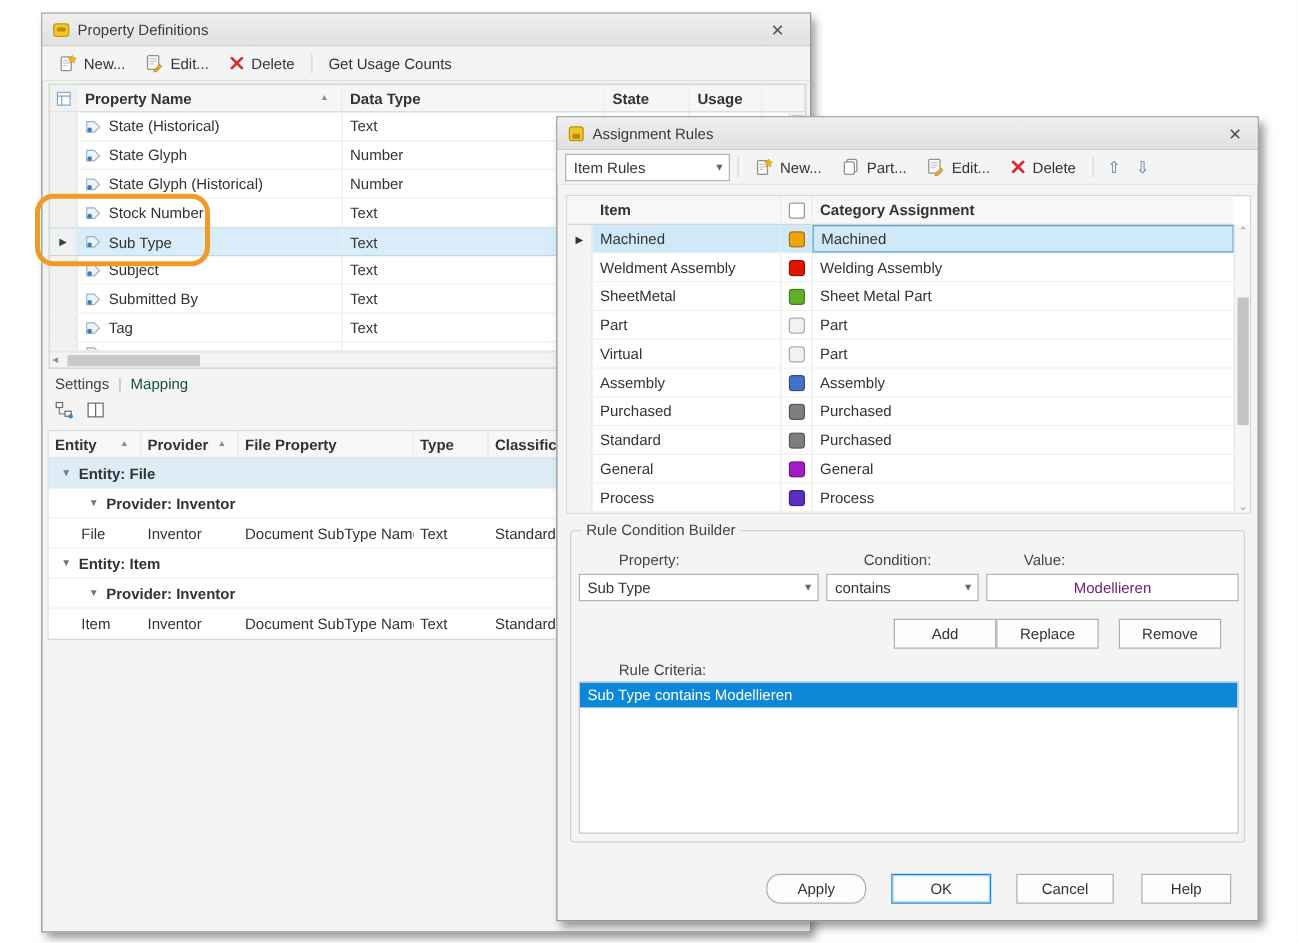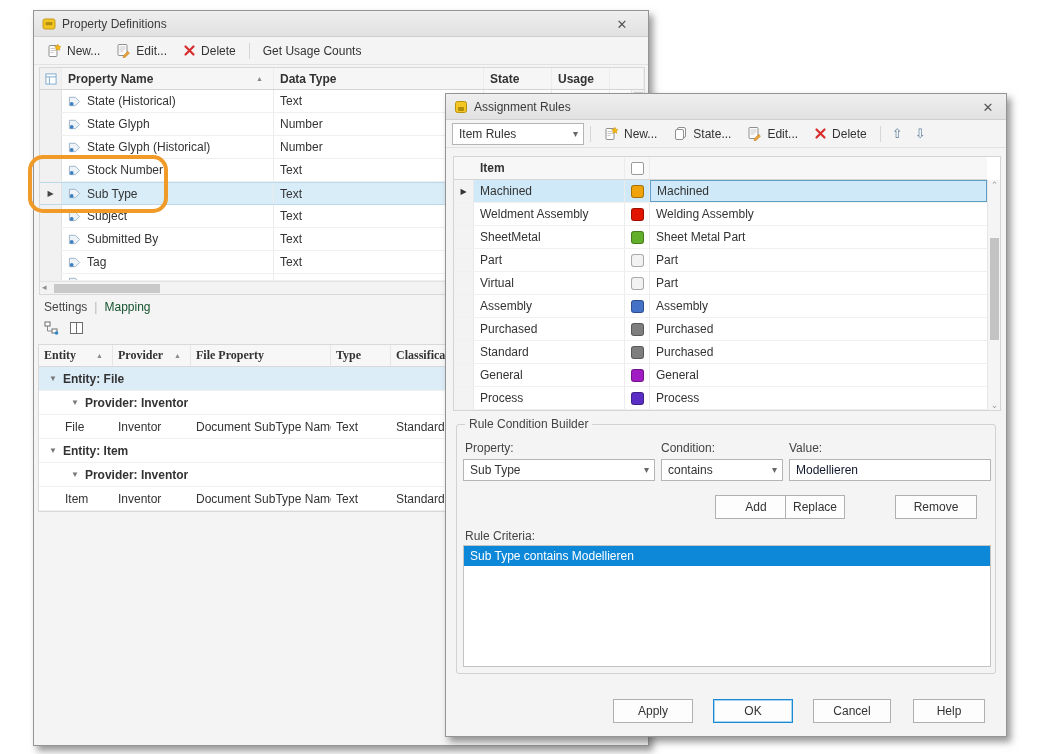--- a/index.html
+++ b/index.html
@@ -55,21 +55,21 @@
   .tabs-row { position:absolute; left:10px; top:289px; display:flex; gap:7px; align-items:center; }
   .tab-link { color:#444; }
   .tab-sep { color:#b9b9b9; }
   .tab-link.active { color:#14532d; }
   .map-tools { position:absolute; left:10px; top:310px; display:flex; gap:10px; align-items:center; }
 
   .mgrid { position:absolute; left:4px; top:333px; width:607px; background:#fff; border:1px solid #d9d9d9; }
   .mgrid-head, .mrow-data { display:grid; grid-template-columns:74px 78px 140px 60px 1fr; }
   .mgrid-head { height:22px; background:#f7f7f7; border-bottom:1px solid #d8d8d8; font-weight:bold; }
   .mgrid-head .cell, .mrow-data .cell { display:flex; align-items:center; padding:0 5px; white-space:nowrap; overflow:hidden; }
-  .mgrid-head .cell { border-right:1px solid #e6e6e6;font-family:Liberation Serif, serif; }
+  .mgrid-head .cell { border-right:1px solid #e6e6e6; }
   .mrow { height:24px; border-bottom:1px solid #f0f0f0; background:#fff; display:flex; align-items:center; }
   .mrow.highlight { background:#dcedf8; }
   .mrow .tri { font-size:8px; color:#777; margin-right:6px; }
   .mrow-group { padding-left:10px; font-weight:bold; }
   .mrow-provider { padding-left:32px; font-weight:bold; }
   .mrow-data { height:24px; border-bottom:1px solid #f0f0f0; background:#fff; }
   .mrow-data .cell:first-child { padding-left:26px; }
 
   
   .rgrid { position:absolute; left:7px; top:62px; width:548px; background:#fff; border:1px solid #d5d5d5; }
@@ -88,42 +88,42 @@
   .rgrid-vscroll { position:absolute; right:0; top:23px; bottom:0; width:13px; background:#f5f5f5; border-left:1px solid #e6e6e6; }
   .rgrid-vscroll .chev { position:absolute; left:0; width:13px; text-align:center; font-size:9px; color:#9a9a9a; }
   .rgrid-vscroll .chev.up { top:0; }
   .rgrid-vscroll .chev.down { bottom:0; }
   .rgrid-vscroll .thumb { position:absolute; left:2px; top:58px; width:9px; height:102px; background:#c3c3c3; }
 
   
   .cbuilder { position:absolute; left:10px; top:330px; width:540px; height:250px;
               border:1px solid #d2d2d2; border-radius:3px; background:#f4f4f4; }
   .cbuilder .legend { position:absolute; top:-8px; left:8px; background:#f4f4f4; padding:0 4px; color:#444; }
-  .fld-label { position:absolute; color:#444; }
+  .fld-label { position:absolute; color:#444;margin-left:30px; }
   .lbl-prop { left:8px; top:16px; }  .lbl-cond { left:204px; top:16px; }  .lbl-val { left:332px; top:16px; }
   .combo { position:absolute; height:22px; background:#fff; border:1px solid #b5b5b5;
            display:flex; align-items:center; padding:0 24px 0 6px; }
   .combo .dd { position:absolute; right:5px; top:4px; color:#666; font-size:10px; }
   .combo-prop { left:6px; top:34px; width:192px; }
   .combo-cond { left:204px; top:34px; width:122px; }
   .txt-input { position:absolute; left:332px; top:34px; width:202px; height:22px; background:#fff;
-               border:1px solid #b5b5b5; padding:0 6px; font-family:"Liberation Sans",sans-serif; font-size:12px; color:#0f172a; }
+               border:1px solid #b5b5b5; padding:0 6px; font-family:"Liberation Sans",sans-serif; font-size:12px; color:#701a75;text-align:center; }
   .btn { background:#fdfdfd; border:1px solid #b0b0b0; display:flex; align-items:center; justify-content:center;
          color:#333; font-size:12px; }
   .btn-add { position:absolute; left:258px; top:70px; width:82px; height:24px; }
-  .btn-replace { position:absolute; left:328px; top:70px; width:60px; height:24px; }
+  .btn-replace { position:absolute; left:340px; top:70px; width:82px; height:24px; }
   .btn-remove { position:absolute; left:438px; top:70px; width:82px; height:24px; }
   .lbl-criteria { left:8px; top:104px; }
   .criteria-list { position:absolute; left:6px; top:120px; width:528px; height:122px; background:#fff; border:1px solid #c4c4c4; overflow:hidden; }
   .crit-item { height:20px; display:flex; align-items:center; padding:0 6px; color:#333; }
   .crit-item.selected { background:#0d87d8; color:#fff; }
 
   
   .footer-btn { position:absolute; top:605px; height:24px; }
-  .btn-apply  { left:167px; width:80px; }
+  .btn-apply  { left:167px; width:80px;border-radius:11px; }
   .btn-ok     { left:267px; width:80px; border:1px solid #1b8ad6; box-shadow:inset 0 0 0 1px #a6d4ef; }
   .btn-cancel { left:367px; width:78px; }
   .btn-help   { left:467px; width:72px; }
 
   
   .annotation { position:absolute; left:28px; top:155px; width:140px; height:58px;
                 border:4px solid #f09a28; border-radius:15px; z-index:2; pointer-events:none; }
 
   .icon-svg { flex:0 0 auto; display:block; }
 </style>
@@ -463,21 +463,21 @@
             <path d="M3.5 5.5h5M3.5 7.5h5M3.5 9.5h3" stroke="#c9c9c9"></path>
             <path d="M10.8 1.2l1 2 2.2.3-1.6 1.6.4 2.2-2-1.1-2 1.1.4-2.2L7.6 3.5l2.2-.3z" fill="#f6b60d" stroke="#c78f06" stroke-width=".5"></path>
           </svg>
         <span>New...</span>
       </div>
       <div class="tb-btn">
         <svg class="icon-svg" width="15" height="15" viewBox="0 0 15 15">
             <rect x="4.5" y="1.5" width="8" height="10" rx="1.5" fill="#fff" stroke="#8f8f8f"></rect>
             <rect x="2.5" y="3.5" width="8" height="10" rx="1.5" fill="#fff" stroke="#8f8f8f"></rect>
           </svg>
-        <span>State...</span>
+        <span>Part...</span>
       </div>
       <div class="tb-btn">
         <svg class="icon-svg" width="15" height="15" viewBox="0 0 15 15">
             <rect x="2" y="1.5" width="9" height="11" rx="1" fill="#fdfdfd" stroke="#8f8f8f"></rect>
             <path d="M3.5 4h6M3.5 6h6M3.5 8h4" stroke="#c9c9c9"></path>
             <path d="M7.5 12.5l4.2-4.2 1.8 1.8-4.2 4.2-2.3.5z" fill="#e8a33d" stroke="#b97a1e" stroke-width=".5"></path>
           </svg>
         <span>Edit...</span>
       </div>
       <div class="tb-btn">
@@ -492,20 +492,23 @@
     </div>
 
     <div class="rgrid">
       <div class="rgrid-head">
         <div class="cell"></div>
         <div class="cell">
             <span>Item</span>
           </div>
         <div class="cell cbx-cell">
             <span class="checkbox"></span>
+          </div>
+        <div class="cell">
+            <span>Category Assignment</span>
           </div>
       </div>
       <div>
 
           <div class="rrow selected">
             <div class="cell marker">
               <span class="mk">▶</span>
             </div>
             <div class="cell">Machined</div>
             <div class="cell swatch-cell">

